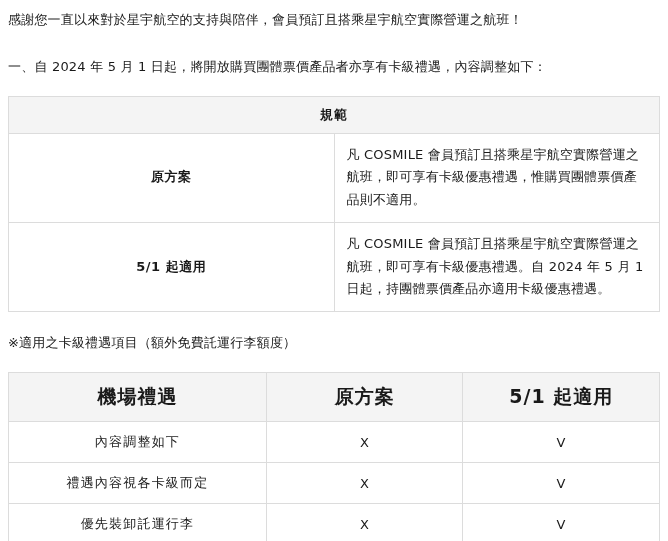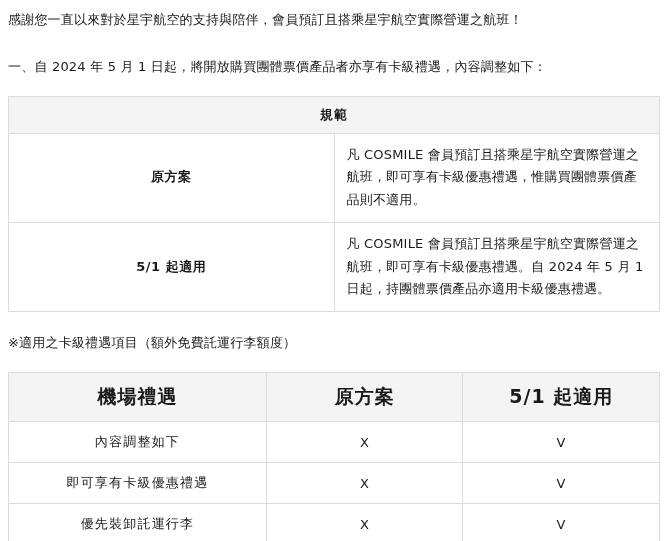--- a/index.html
+++ b/index.html
@@ -143,21 +143,21 @@
         <th class="col-b">5/1 起適用</th>
       </tr>
     </thead>
     <tbody>
       <tr>
         <td class="item-name">內容調整如下</td>
         <td>X</td>
         <td>V</td>
       </tr>
       <tr>
-        <td class="item-name">即可享有卡級優惠禮遇</td>
+        <td class="item-name">禮遇內容視各卡級而定</td>
         <td>X</td>
         <td>V</td>
       </tr>
       <tr>
         <td class="item-name">優先裝卸託運行李</td>
         <td>X</td>
         <td>V</td>
       </tr>
       <tr>
         <td class="item-name">優先登機</td>

